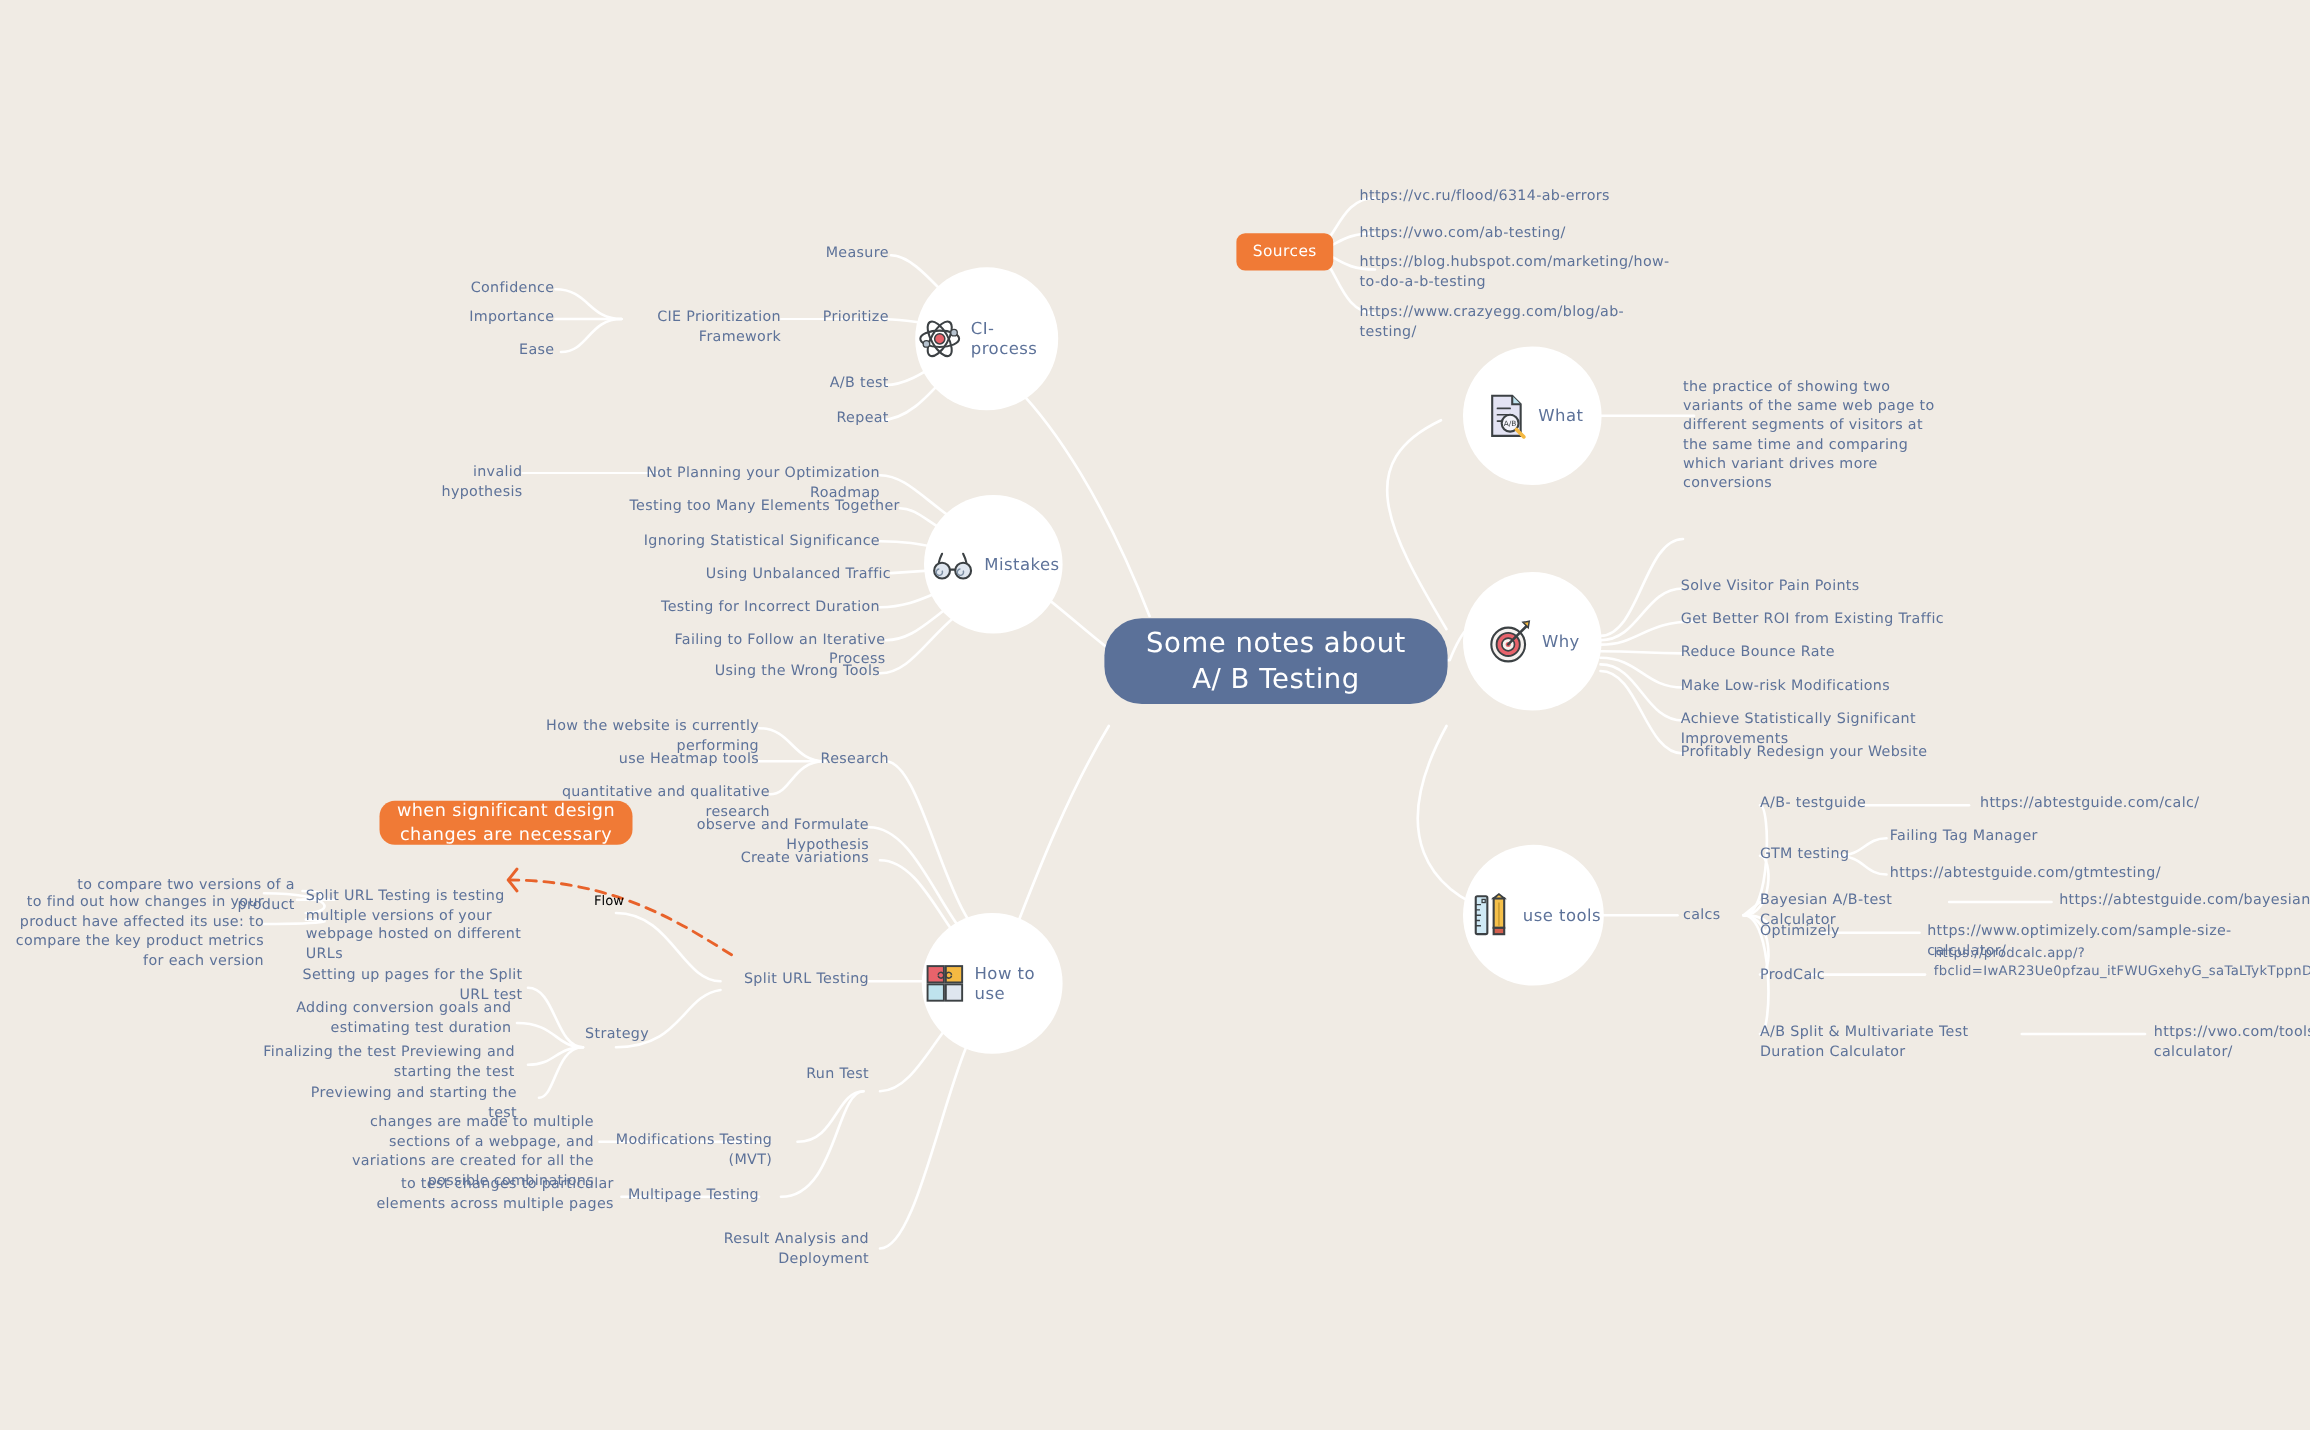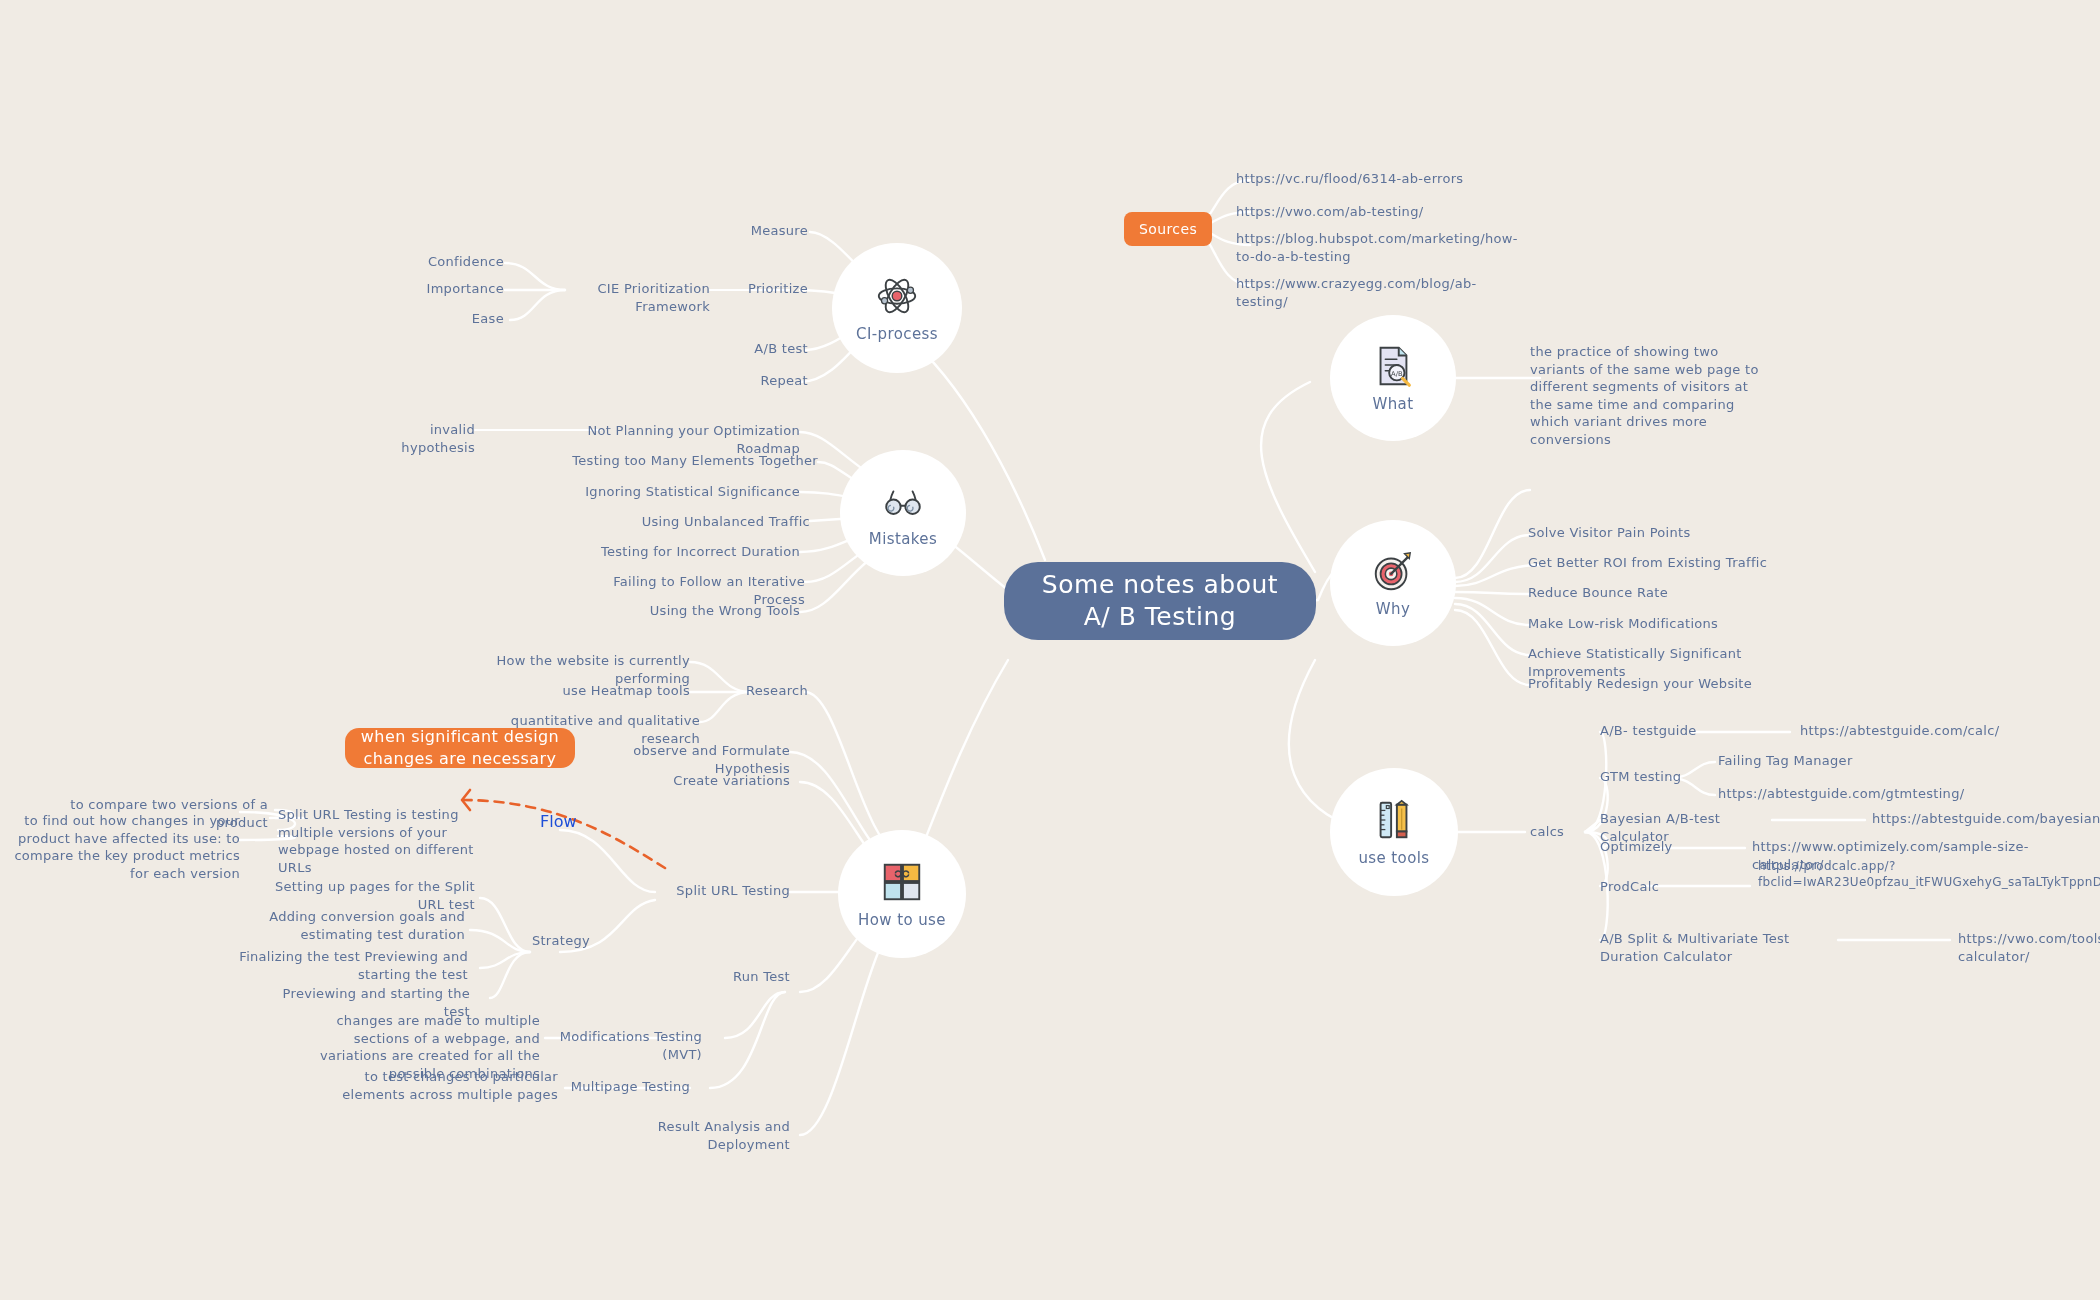--- a/index.html
+++ b/index.html
@@ -11,39 +11,39 @@
   }
   #canvas{ position:relative; width:2100px; height:1300px; }
   svg#edges{ position:absolute; left:0; top:0; width:2100px; height:1300px; }
 
   .node{ position:absolute; color:#5d7299; font-size:13px; line-height:1.35; letter-spacing:.3px; }
   .node.r{ text-align:right; }
   .node.l{ text-align:left; }
 
   .circle-node{
     position:absolute; border-radius:50%; background:#ffffff;
-    display:flex; flex-direction:column; align-items:center; justify-content:center;
+    display:flex; align-items:center; justify-content:center;
     gap:6px;
   }
   .circle-node .cn-label{ color:#5d7299; font-size:15px; letter-spacing:.4px; }
   .circle-node .cn-icon{ width:46px; height:46px; display:block; }
 
   .center-node{
     position:absolute; background:#5b7199; color:#ffffff;
     border-radius:34px; display:flex; align-items:center; justify-content:center;
     text-align:center; font-size:25px; line-height:1.3; letter-spacing:.5px;
     padding:10px 22px;
   }
   .pill{
     position:absolute; background:#f07a36; color:#fff; border-radius:8px;
     display:flex; align-items:center; justify-content:center; text-align:center;
     font-size:14px; letter-spacing:.4px; padding:8px 12px; line-height:1.35;
   }
   .pill.big{ border-radius:14px; font-size:16px; }
-  .flow-label{ position:absolute; color:#1d4ed8; font-size:16px; }
+  .flow-label{ position:absolute; color:#000000; font-size:12px; }
 </style>
 </head>
 <body>
 
 <div id="canvas">
 
   <svg id="edges" viewBox="0 0 2100 1300">
     <g fill="none" stroke="#ffffff" stroke-width="2.4" stroke-linecap="round">
 
       <path d="M1045,560 C1010,470 960,380 905,335"></path>

